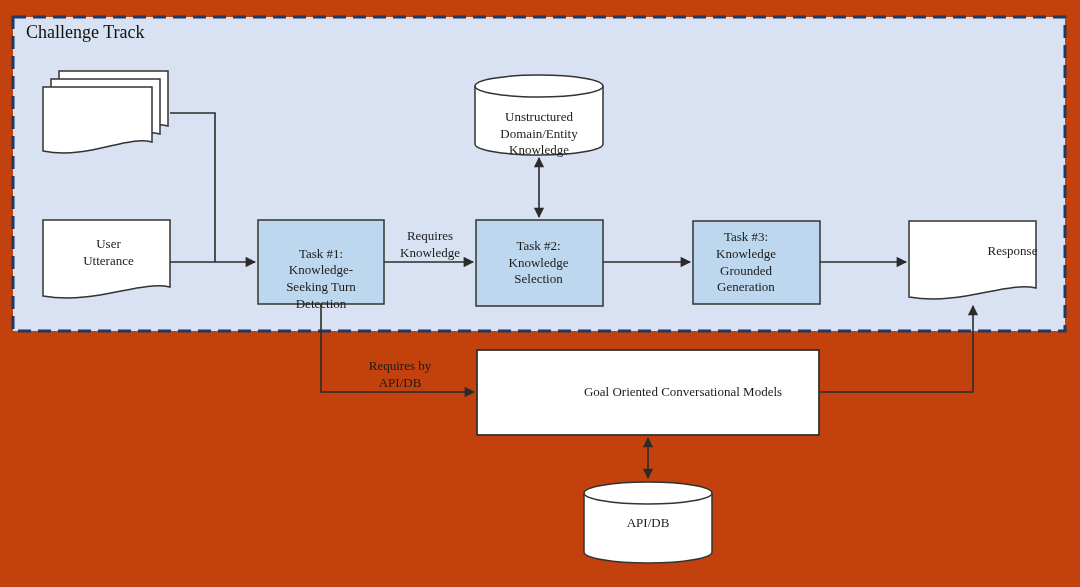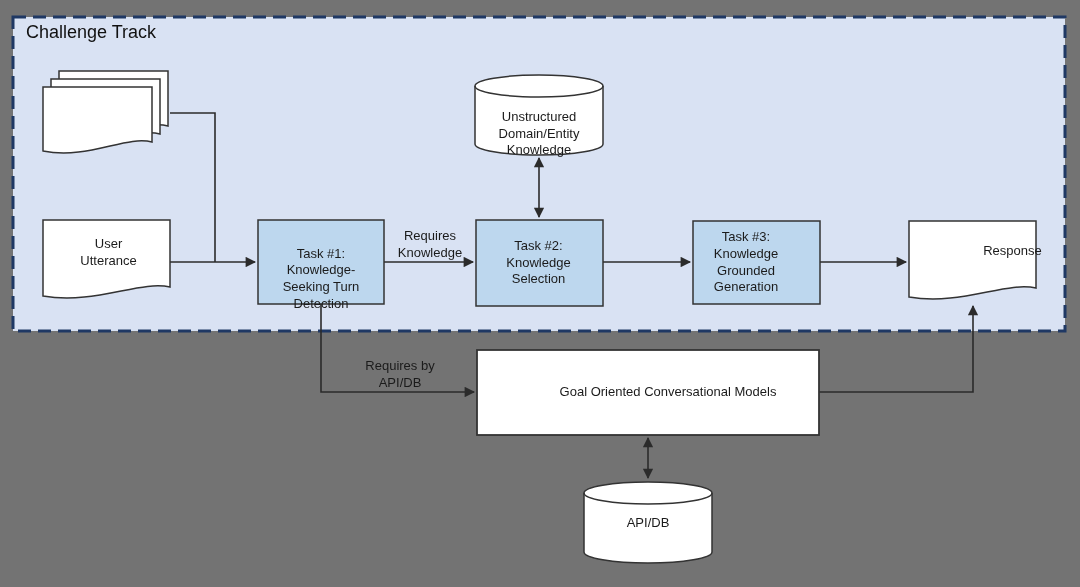--- a/index.html
+++ b/index.html
@@ -1,20 +1,20 @@
 <!DOCTYPE html>
 <html><head>
 <meta charset="utf-8">
 <style>
   html,body{margin:0;padding:0;background:#ffffff;}
   #canvas{
     position:relative;
     width:1080px;height:587px;
-    background:#737373;
-    font-family:Liberation Sans, sans-serif;
+    background:#c2410c;
+    font-family:Liberation Serif, serif;
     overflow:hidden;
   }
   #shapes{position:absolute;left:0;top:0;z-index:1;}
   .label{
     position:absolute;z-index:2;
     display:flex;align-items:center;justify-content:center;
     text-align:center;white-space:pre-line;
     font-size:13px;line-height:1.28;color:#1b1b1b;
   }
   .title{
@@ -91,21 +91,21 @@
 Knowledge
 Grounded
 Generation</div>
 
   <div class="label" style="left:475px;top:106px;width:128px;height:56px;">Unstructured
 Domain/Entity
 Knowledge</div>
 
   <div class="label" style="left:909px;top:223px;width:127px;height:56px;margin-left:40px;">Response</div>
 
-  <div class="label" style="left:478px;top:352px;width:380px;height:80px;">Goal Oriented Conversational Models</div>
+  <div class="label" style="left:493px;top:352px;width:380px;height:80px;">Goal Oriented Conversational Models</div>
 
   <div class="label" style="left:584px;top:496px;width:128px;height:54px;">API/DB</div>
 
   <div class="label" style="left:382px;top:229px;width:96px;height:32px;">Requires
 Knowledge</div>
 
   <div class="label" style="left:349px;top:358px;width:102px;height:33px;">Requires by
 API/DB</div>
 
 </div>

